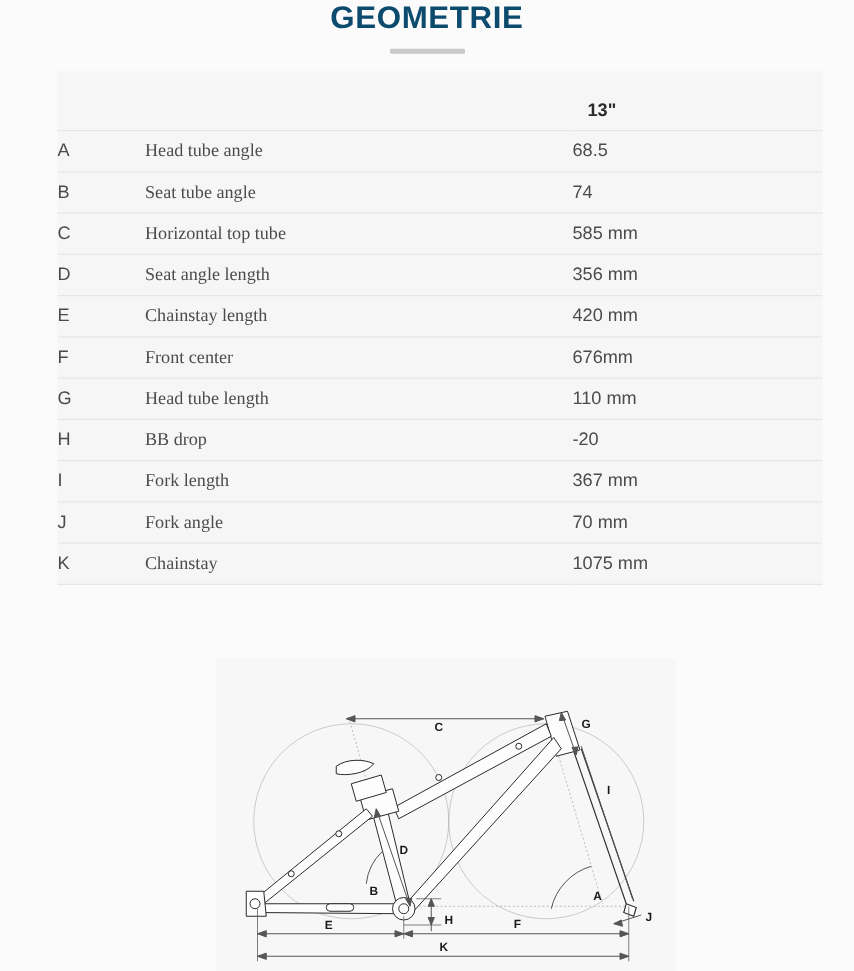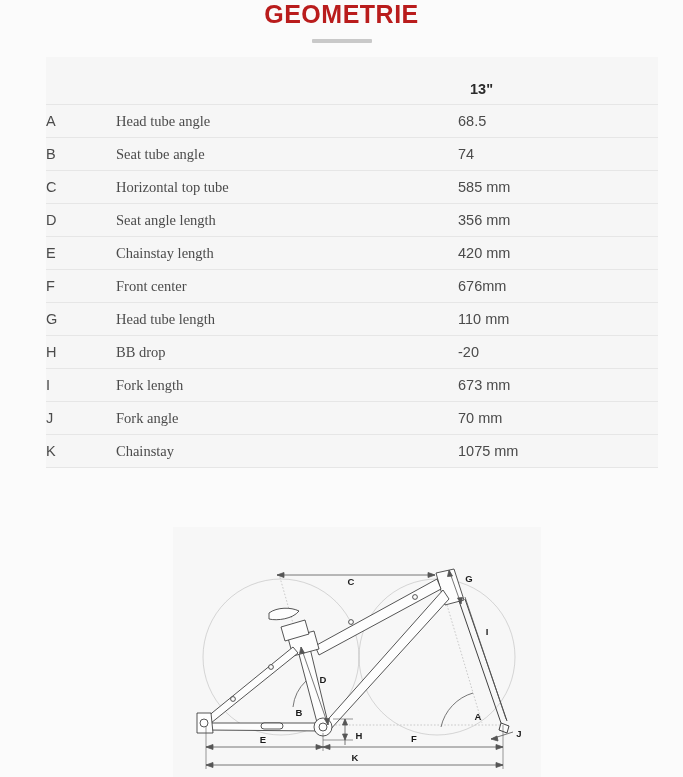--- a/index.html
+++ b/index.html
@@ -11,21 +11,21 @@
     height: 777px;
     background: #fbfbfb;
     font-family: "Liberation Sans", sans-serif;
     overflow: hidden;
     position: relative;
   }
 
   
   .page-title {
     text-align: center;
-    color: #b91c1c;
+    color: #0c4a6e;
     font-size: 25px;
     font-weight: bold;
     letter-spacing: 0.5px;
     line-height: 26px;
     padding-top: 1px;
     margin: 0;
   }
   .title-divider-wrap {
     display: flex;
     justify-content: center;
@@ -175,21 +175,21 @@
           <td class="cell-value">110 mm</td>
         </tr>
         <tr>
           <td class="cell-letter">H</td>
           <td class="cell-desc">BB drop</td>
           <td class="cell-value">-20</td>
         </tr>
         <tr>
           <td class="cell-letter">I</td>
           <td class="cell-desc">Fork length</td>
-          <td class="cell-value">673 mm</td>
+          <td class="cell-value">367 mm</td>
         </tr>
         <tr>
           <td class="cell-letter">J</td>
           <td class="cell-desc">Fork angle</td>
           <td class="cell-value">70 mm</td>
         </tr>
         <tr>
           <td class="cell-letter">K</td>
           <td class="cell-desc">Chainstay</td>
           <td class="cell-value">1075 mm</td>

